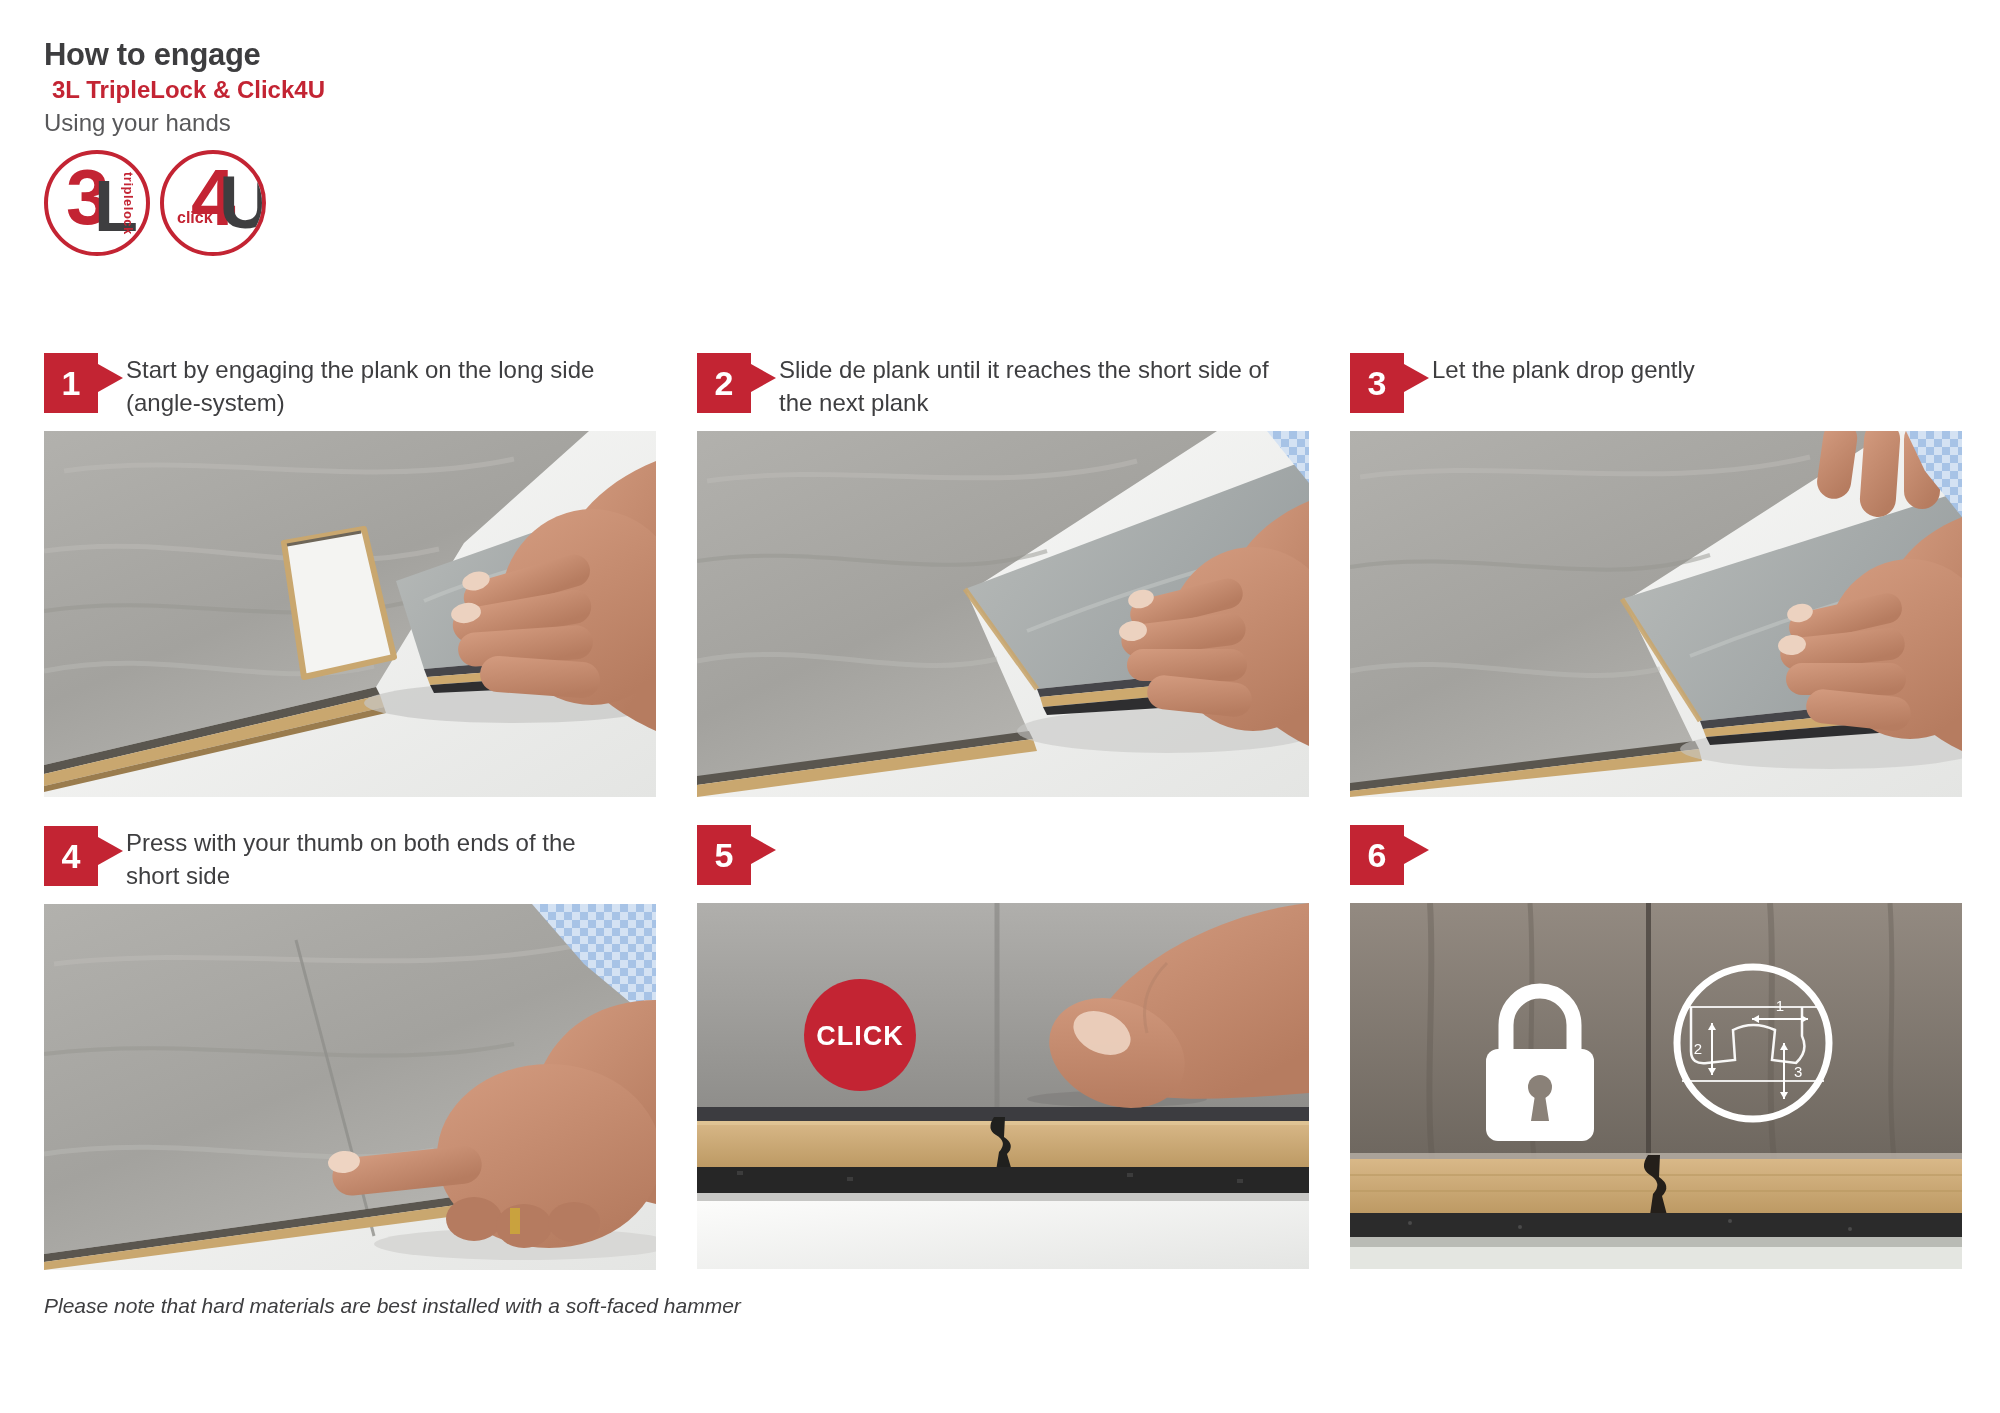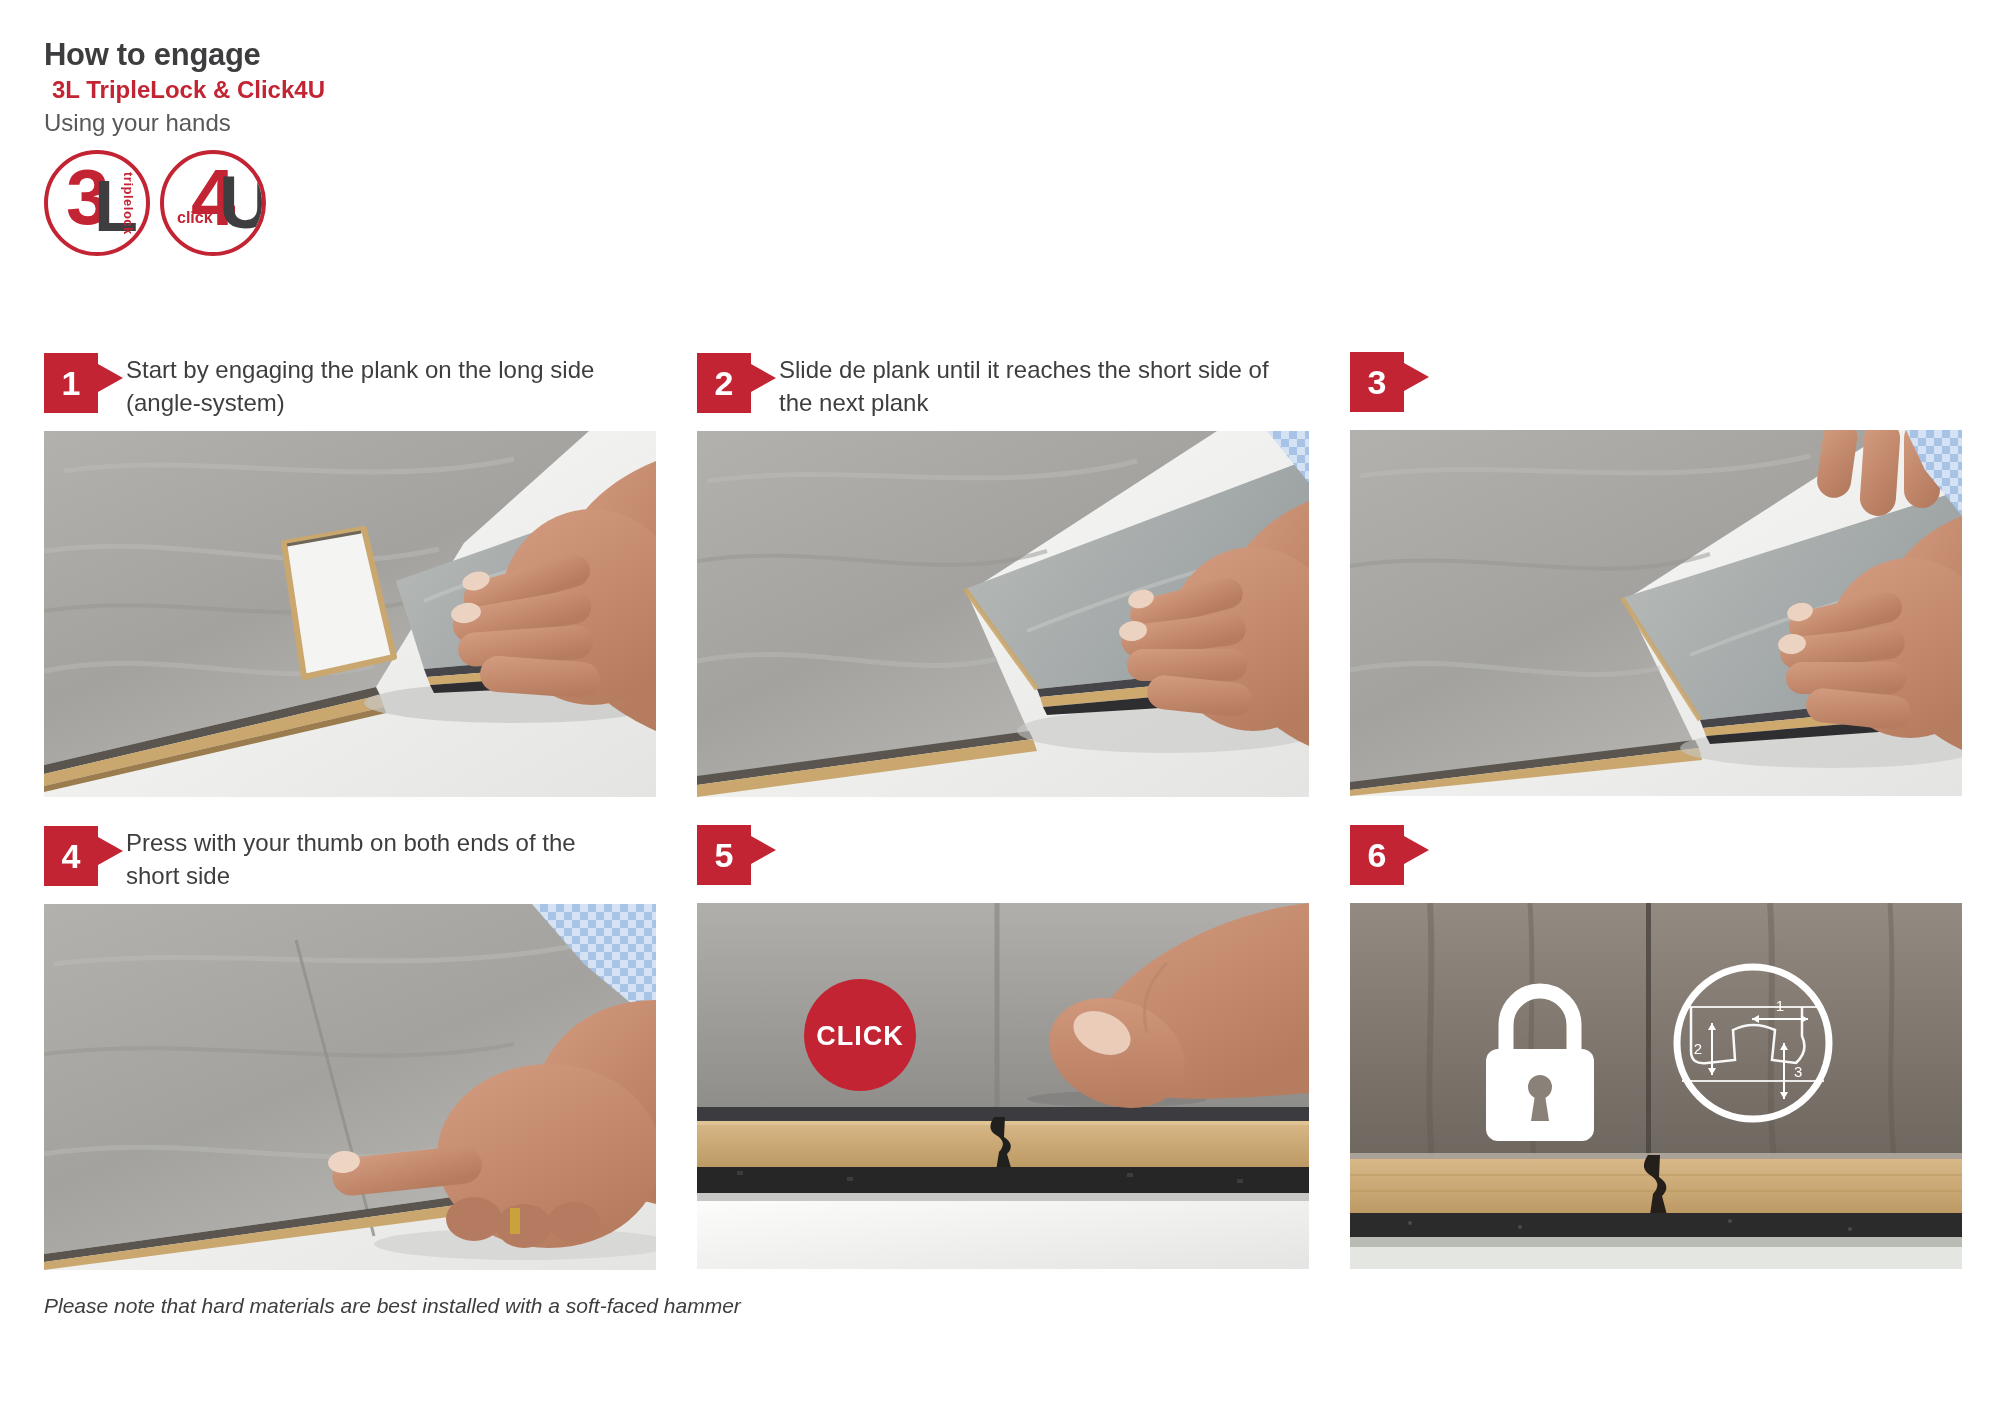--- a/index.html
+++ b/index.html
@@ -190,20 +190,21 @@
           </g>
         </svg>
       </figure>
     </section>
 
     <section class="card">
       <div class="step-head">
         <div class="step-badge">
           <span>3</span>
         </div>
+        <p class="step-text">Let the plank drop gently</p>
       </div>
       <figure class="photo">
         <svg viewBox="0 0 612 366">
           <rect width="612" height="366" fill="url(#tableG)"></rect>
           <g>
             <polygon points="0,0 540,0 275,170 345,315 0,360" fill="url(#woodG)"></polygon>
             <path d="M10,46 C150,26 310,62 460,26" stroke="#bdbcb8" stroke-width="5" fill="none" opacity="0.5"></path>
             <path d="M0,136 C130,116 250,160 360,124" stroke="#96958f" stroke-width="4" fill="none" opacity="0.5"></path>
             <path d="M0,240 C110,218 215,260 310,238" stroke="#bdbcb8" stroke-width="5" fill="none" opacity="0.45"></path>
             <polygon points="0,352 345,310 349,318 0,360" fill="#5a564f"></polygon>

